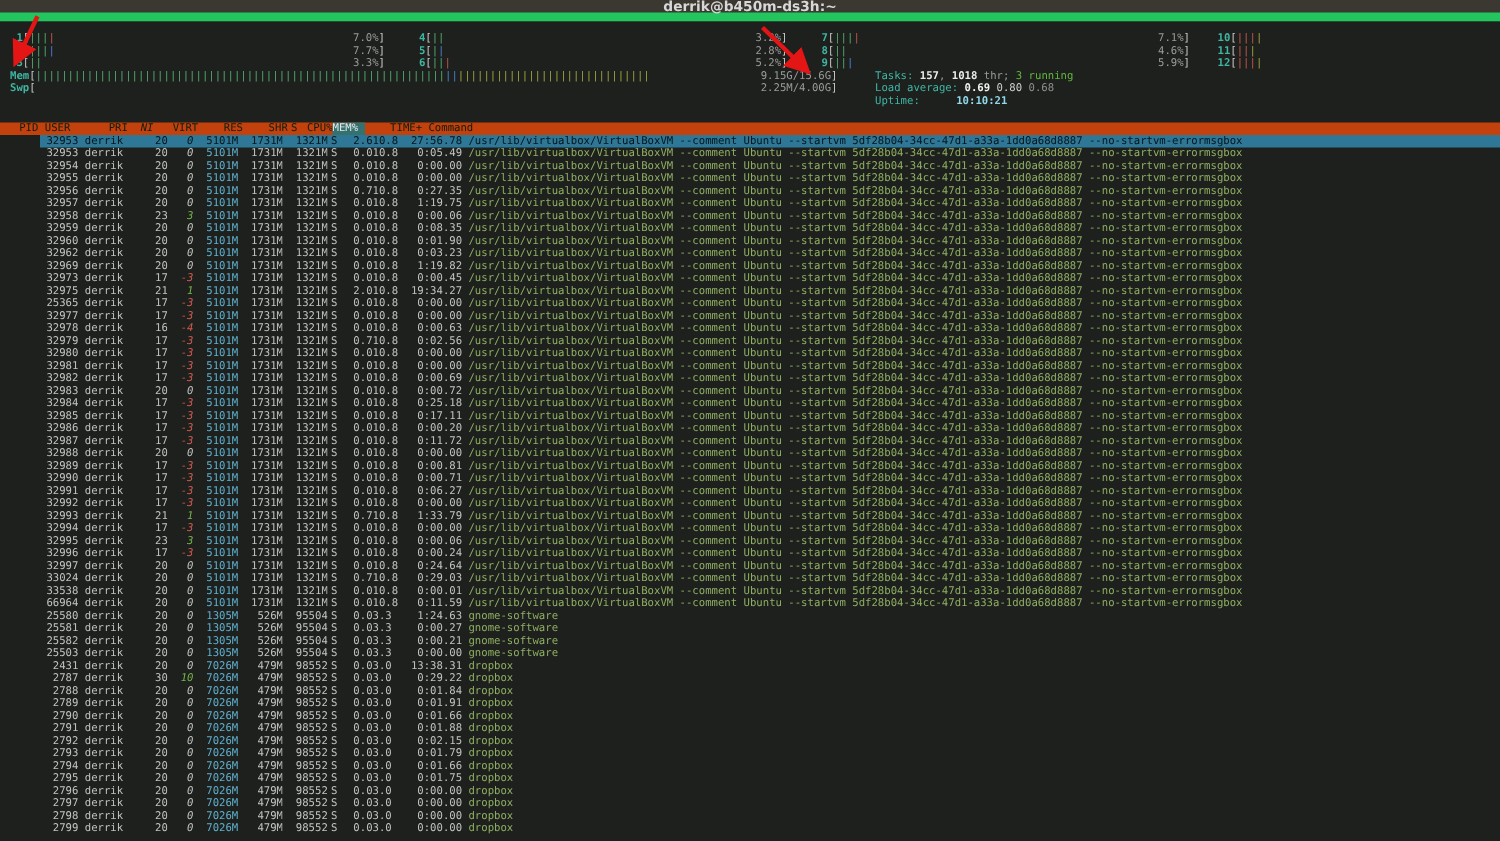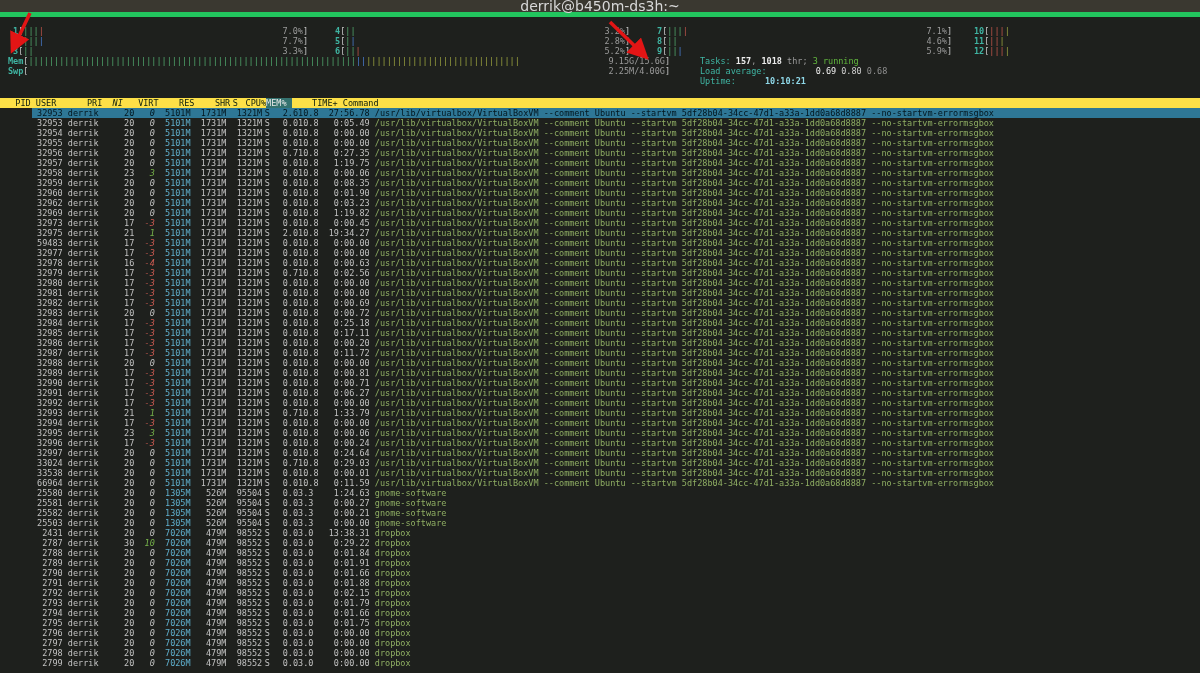--- a/index.html
+++ b/index.html
@@ -1,21 +1,21 @@
 <!DOCTYPE html>
 <html><head>
 <meta charset="utf-8">
 <style>
   html,body{margin:0;padding:0;background:#111;}
   .screen{position:relative;width:1200px;height:673px;background:#1e201d;overflow:hidden;
           font-family:"DejaVu Sans Mono",monospace;}
   .titlebar{position:absolute;top:0;left:0;right:0;height:17px;background:#3a3830;
             display:flex;align-items:center;justify-content:center;
-            font-family:"DejaVu Sans",sans-serif;font-size:14px;font-weight:normal;color:#d8d8d8;
-            border-bottom:5px solid #22c55e;box-sizing:border-box;}
+            font-family:"DejaVu Sans",sans-serif;font-size:11px;font-weight:bold;color:#d8d8d8;
+            border-bottom:7px solid #22c55e;box-sizing:border-box;}
   .term{position:absolute;top:17px;left:0;right:0;bottom:0;font-size:8.5px;line-height:10px;
         color:#c2c2c2;overflow:hidden;}
 
   
   .meters{position:absolute;top:9px;left:8px;width:1266px;display:grid;
           grid-template-columns:300px 300px 300px 300px;column-gap:22px;}
   .mcol{display:flex;flex-direction:column;}
   .meter{display:flex;height:10px;white-space:pre;}
   .cap{display:inline-block;width:2ch;text-align:right;color:#3fb5a3;font-weight:bold;flex:none;}
   .cap.w3{width:3ch;text-align:left;}
@@ -25,27 +25,27 @@
   .widebar{position:absolute;left:8px;width:662px;}
   #mem-meter{top:39px;} #swp-meter{top:49px;}
 
   
   .stats{position:absolute;left:700px;top:39px;white-space:pre;}
   .sline{height:10px;}
   .st-lbl{color:#3fb5a3;}
   .st-num{color:#ececec;font-weight:bold;margin-top:28px;}
   .st-dim{color:#9a9a9a;}
   .st-grn{color:#62b83e;}
-  .st-n1{color:#f0f0f0;font-weight:normal;margin-left:44px;}
+  .st-n1{color:#f0f0f0;font-weight:bold;}
   .st-n2{color:#cfcfcf;}
   .st-n3{color:#8f8f8f;}
   .st-upt{color:#8fd8e8;font-weight:bold;margin-left:24px;}
 
   
-  .thead{position:absolute;top:81px;left:0;right:0;height:10px;background:#fde047;color:#0e1e0e;
+  .thead{position:absolute;top:81px;left:0;right:0;height:10px;background:#c2410c;color:#0e1e0e;
          display:flex;font-weight:normal;}
   .thead .sortcol{background:#35726f;color:#e8e8e8;}
   .rows{position:absolute;top:91px;left:0;right:0;bottom:0;overflow:hidden;}
   .prow{display:flex;height:10px;margin-left:32px;}
   .prow.sel{background:#2e7796;color:#02161e;}
   .c{flex:none;overflow:hidden;white-space:pre;}
   .c.pid{width:6ch;text-align:right;}
   .c.user{width:9ch;padding-left:1ch;text-align:left;}
   .c.pri{width:4ch;text-align:right;}
   .c.ni{width:4ch;text-align:right;font-style:italic;}
@@ -299,21 +299,21 @@
     <span class="c virt">5101M</span>
     <span class="c res">1731M</span>
     <span class="c shr">1321M</span>
     <span class="c st">S</span>
     <span class="c cpu">2.0</span>
     <span class="c mem">10.8</span>
     <span class="c time">19:34.27</span>
     <span class="c cmd">/usr/lib/virtualbox/VirtualBoxVM --comment Ubuntu --startvm 5df28b04-34cc-47d1-a33a-1dd0a68d8887 --no-startvm-errormsgbox</span>
   </div>
         <div class="prow">
-    <span class="c pid">59483</span>
+    <span class="c pid">25365</span>
     <span class="c user">derrik</span>
     <span class="c pri">17</span>
     <span class="c ni neg">-3</span>
     <span class="c virt">5101M</span>
     <span class="c res">1731M</span>
     <span class="c shr">1321M</span>
     <span class="c st">S</span>
     <span class="c cpu">0.0</span>
     <span class="c mem">10.8</span>
     <span class="c time">0:00.00</span>

